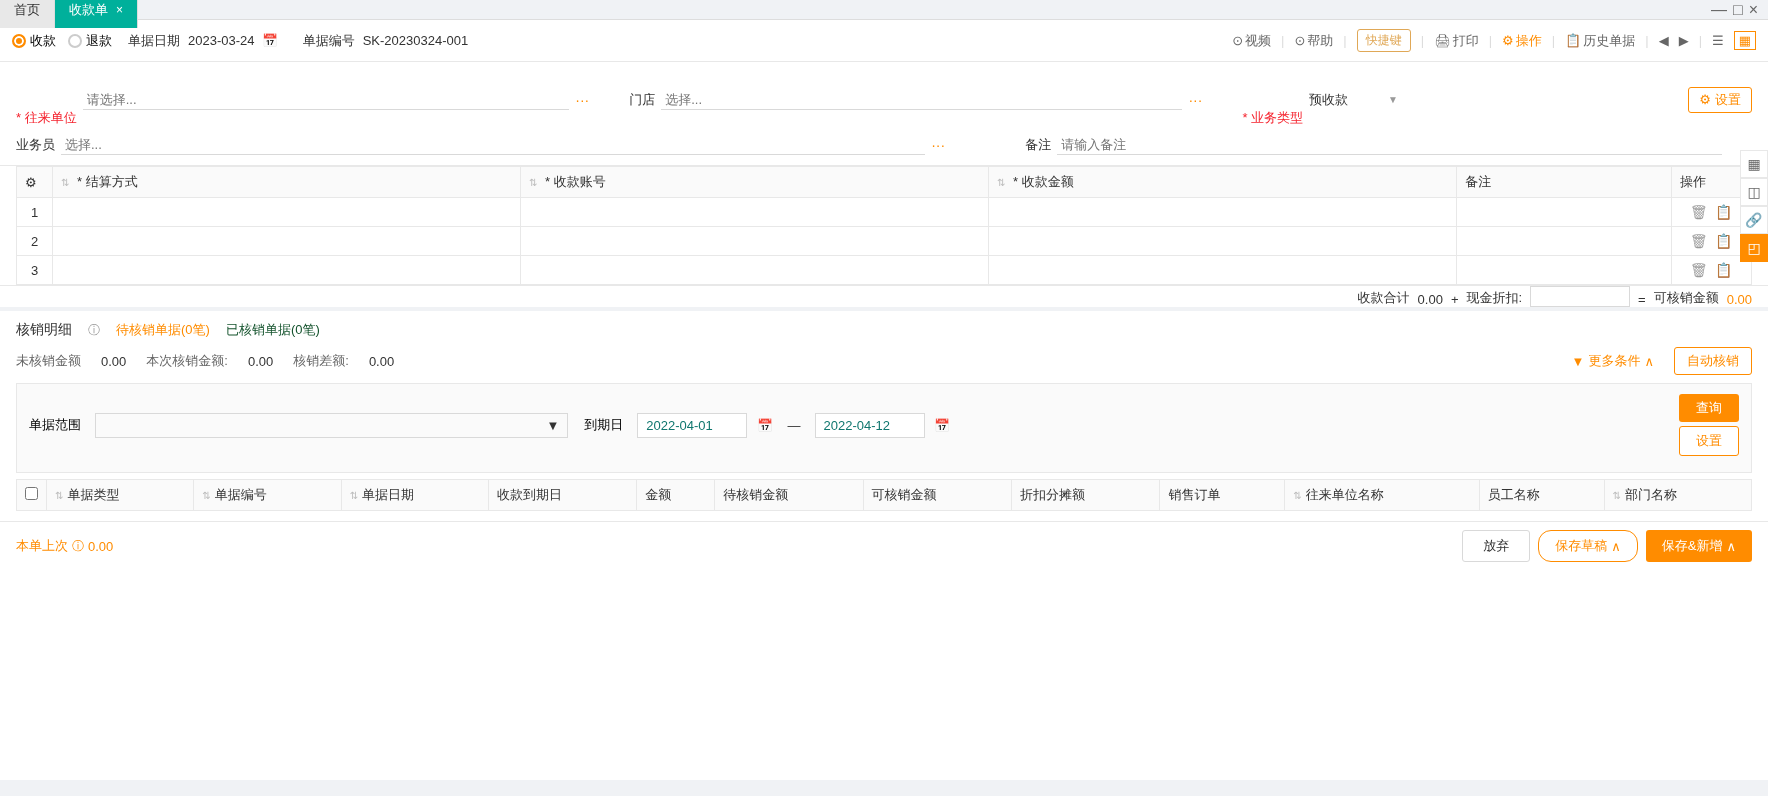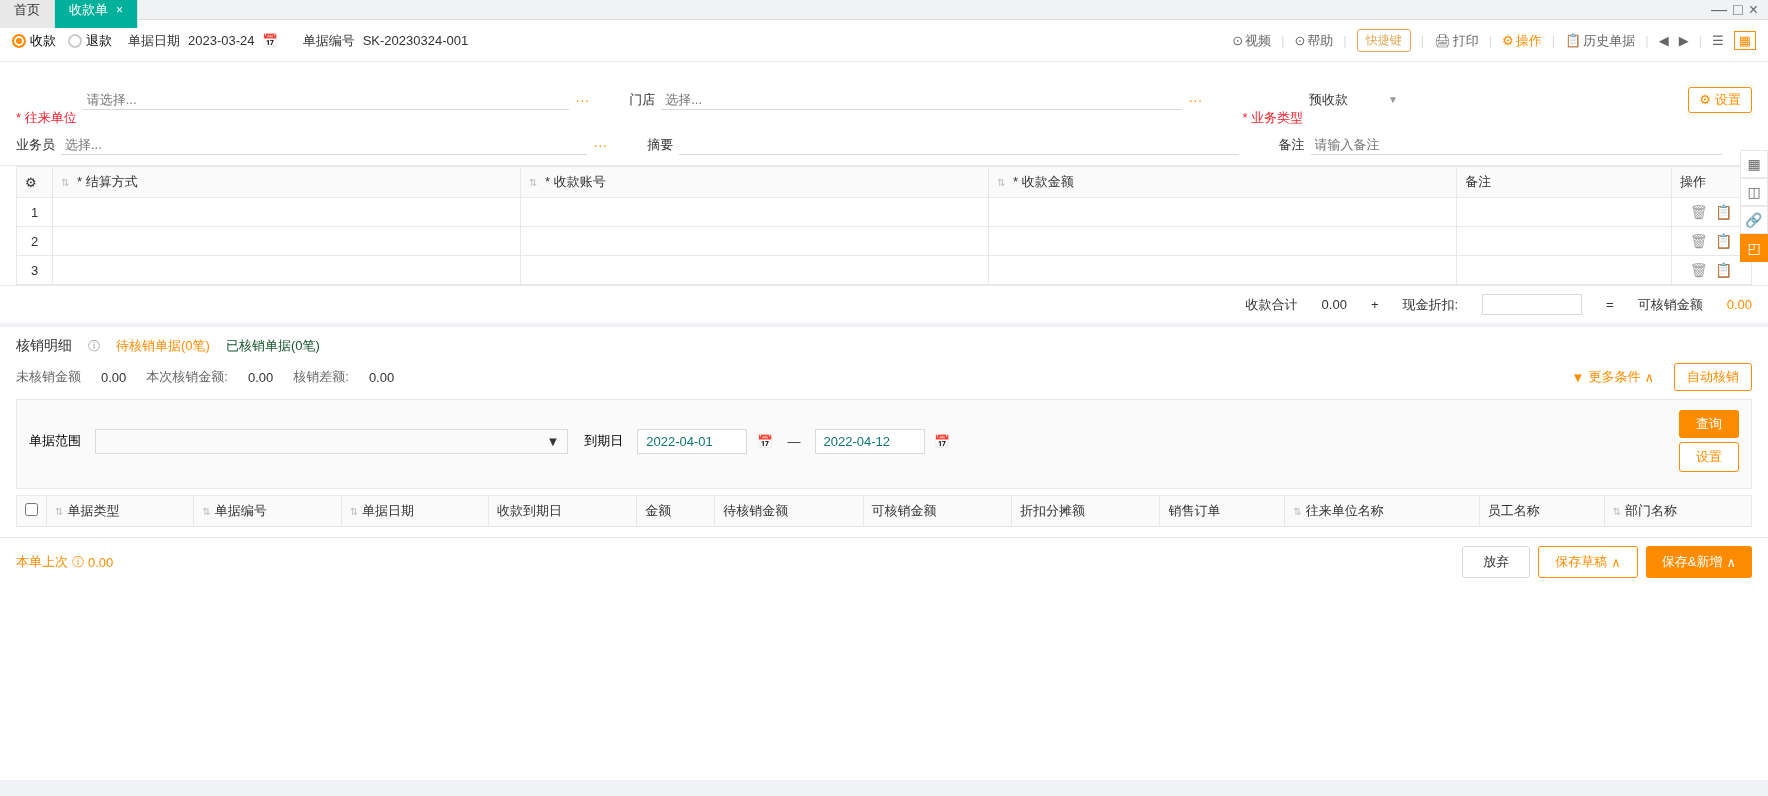--- a/index.html
+++ b/index.html
@@ -49,21 +49,21 @@
     .table-section { flex: 1; overflow: auto; padding: 0 16px; }
     .data-table { width: 100%; border-collapse: collapse; }
     .data-table th { background: #fafafa; border: 1px solid #e8e8e8; padding: 6px 8px; color: #333; font-weight: normal; text-align: left; }
     .data-table td { border: 1px solid #e8e8e8; padding: 6px 8px; color: #333; }
     .gear-cell { width: 36px; text-align: center; color: #666; cursor: pointer; }
     .action-cell { text-align: center; }
     .action-btn { background: none; border: none; cursor: pointer; color: #999; font-size: 14px; margin: 0 2px; }
     .sort-icon { color: #bbb; font-size: 10px; margin-right: 4px; }
 
     
-    .footer-summary { display: flex; align-items: center; justify-content: flex-end; padding: 8px 16px; gap: 24px; color: #333; border-top: 1px solid #e8e8e8; }
+    .footer-summary { display: flex; align-items: flex-end; justify-content: flex-end; padding: 0 16px; gap: 8px; color: #333; border-top: 1px solid #e8e8e8; }
     .summary-highlight { color: #ff8c00; font-weight: 500; }
     .summary-input { border: 1px solid #d9d9d9; padding: 2px 6px; width: 100px; outline: none; }
 
     
     .recon-section { border-top: 4px solid #f0f2f5; padding: 10px 16px; }
     .recon-title-row { display: flex; align-items: center; gap: 16px; margin-bottom: 8px; }
     .recon-title { font-weight: 500; font-size: 14px; color: #333; }
     .info-icon { color: #999; font-size: 12px; cursor: pointer; }
     .recon-tab { color: #ff8c00; cursor: pointer; font-size: 13px; }
     .recon-stats { display: flex; align-items: center; gap: 20px; margin-bottom: 8px; }
@@ -86,21 +86,21 @@
     .bottom-table { width: 100%; border-collapse: collapse; }
     .bottom-table th { background: #fafafa; border: 1px solid #e8e8e8; padding: 6px 8px; color: #333; font-weight: normal; text-align: left; white-space: nowrap; }
     .checkbox-cell { width: 30px; text-align: center; }
 
     
     .page-footer { display: flex; align-items: center; padding: 8px 16px; border-top: 1px solid #e8e8e8; background: #fff; }
     .footer-info { color: #ff8c00; font-size: 13px; display: flex; align-items: center; gap: 4px; }
     .footer-info .info-icon { color: #ff8c00; }
     .footer-actions { margin-left: auto; display: flex; gap: 8px; }
     .btn-abandon { background: #fff; border: 1px solid #d9d9d9; color: #333; padding: 6px 20px; border-radius: 3px; cursor: pointer; }
-    .btn-save-draft { background: #fff; border: 1px solid #ff8c00; color: #ff8c00; padding: 6px 16px; border-radius: 3px; cursor: pointer; display: flex; align-items: center; gap: 4px; }
+    .btn-save-draft { background: #fff; border: 1px solid #ff8c00; color: #ff8c00; padding: 6px 16px; border-radius: 13px; cursor: pointer; display: flex; align-items: center; gap: 4px; }
     .btn-save-new { background: #ff8c00; color: #fff; border: none; padding: 6px 16px; border-radius: 3px; cursor: pointer; display: flex; align-items: center; gap: 4px; }
     .sidebar-icon { background: #fff; border: 1px solid #e8e8e8; width: 28px; height: 28px; display: flex; align-items: center; justify-content: center; cursor: pointer; color: #666; font-size: 14px; }
     .sidebar-icon.active { background: #ff8c00; color: #fff; border-color: #ff8c00; }
 
     .recon-filter-area { background: #fafafa; border: 1px solid #e8e8e8; padding: 10px 12px; margin-bottom: 6px; }
   </style>
 </head>
 <body>
 
 <div class="tab-bar">
@@ -193,24 +193,20 @@
     </div>
     <div class="form-row">
 
       <div class="form-field" style="flex:2;">
         <span class="form-label-plain">业务员</span>
         <input type="text" class="form-input" placeholder="选择..." style="">
         <span class="form-more">···</span>
       </div>
       <div style="width:40px;"></div>
 
-      <div class="form-field" style="flex:2;">
-        <span class="form-label-plain">摘要</span>
-        <input type="text" class="form-input" style="">
-      </div>
       <div style="width:40px;"></div>
 
       <div class="form-field" style="flex:1.5;">
         <span class="form-label-plain">备注</span>
         <input type="text" class="form-input" placeholder="请输入备注" style="">
       </div>
       <div style="width:30px;"></div>
     </div>
   </div>
 

